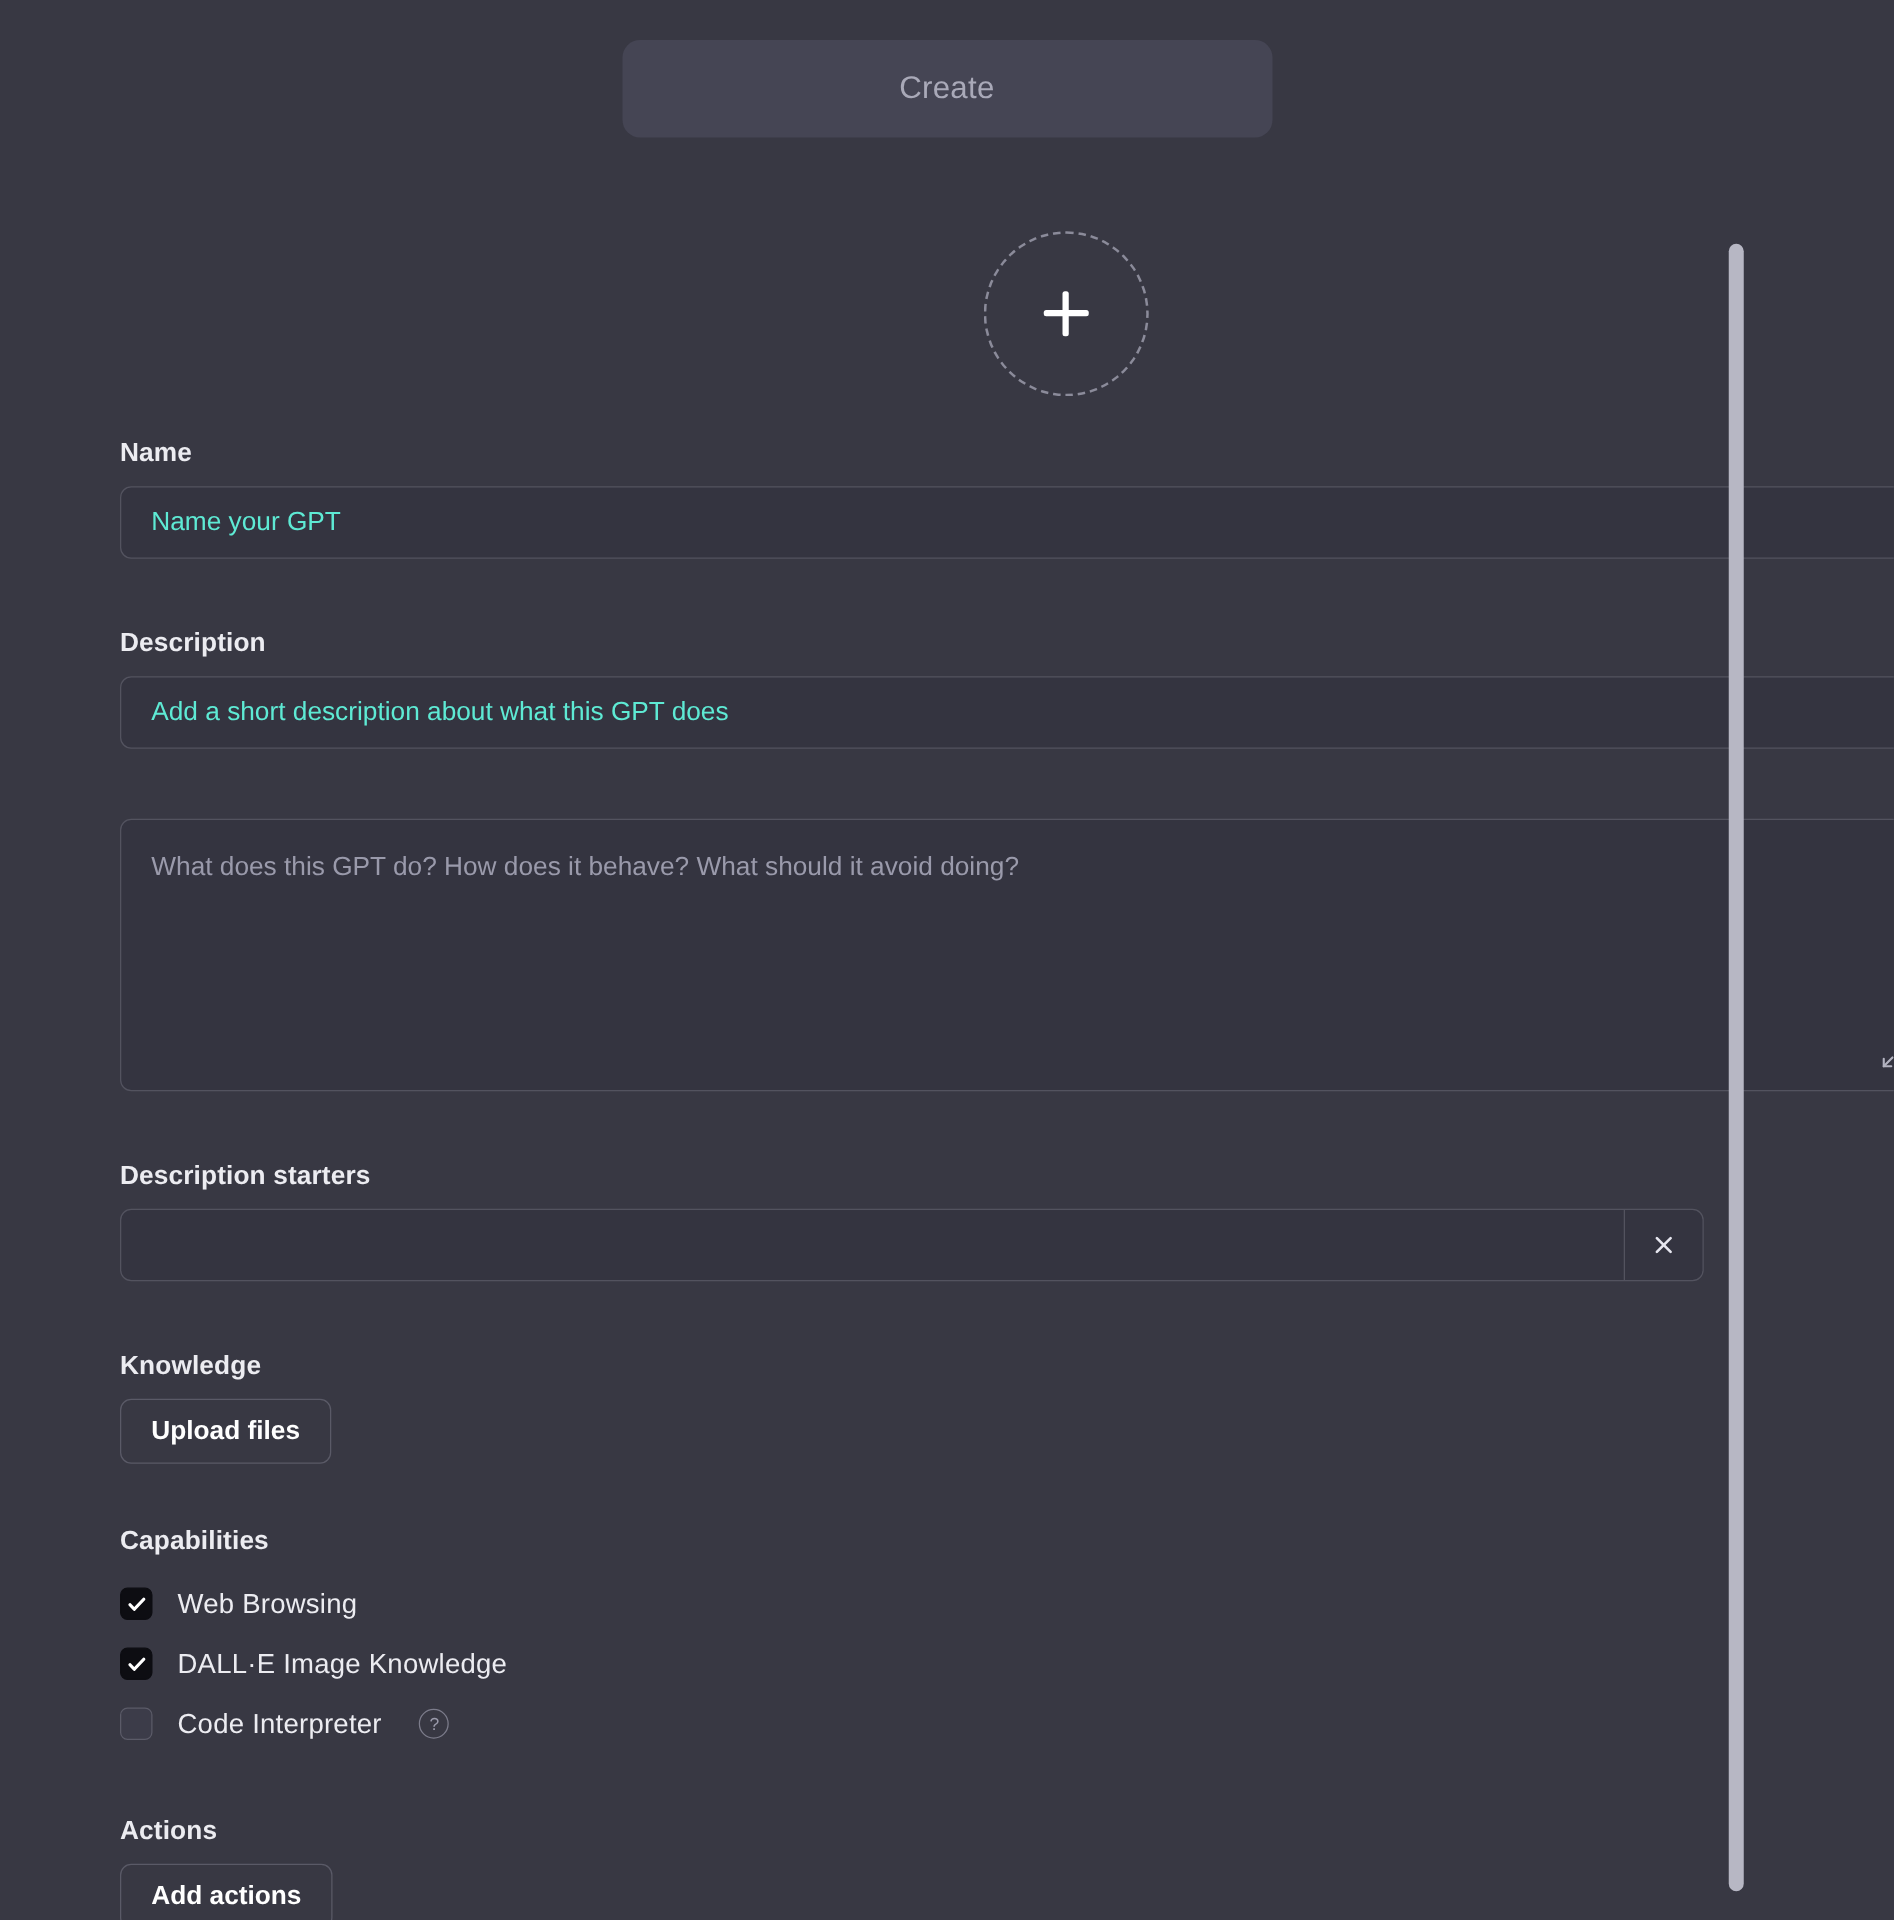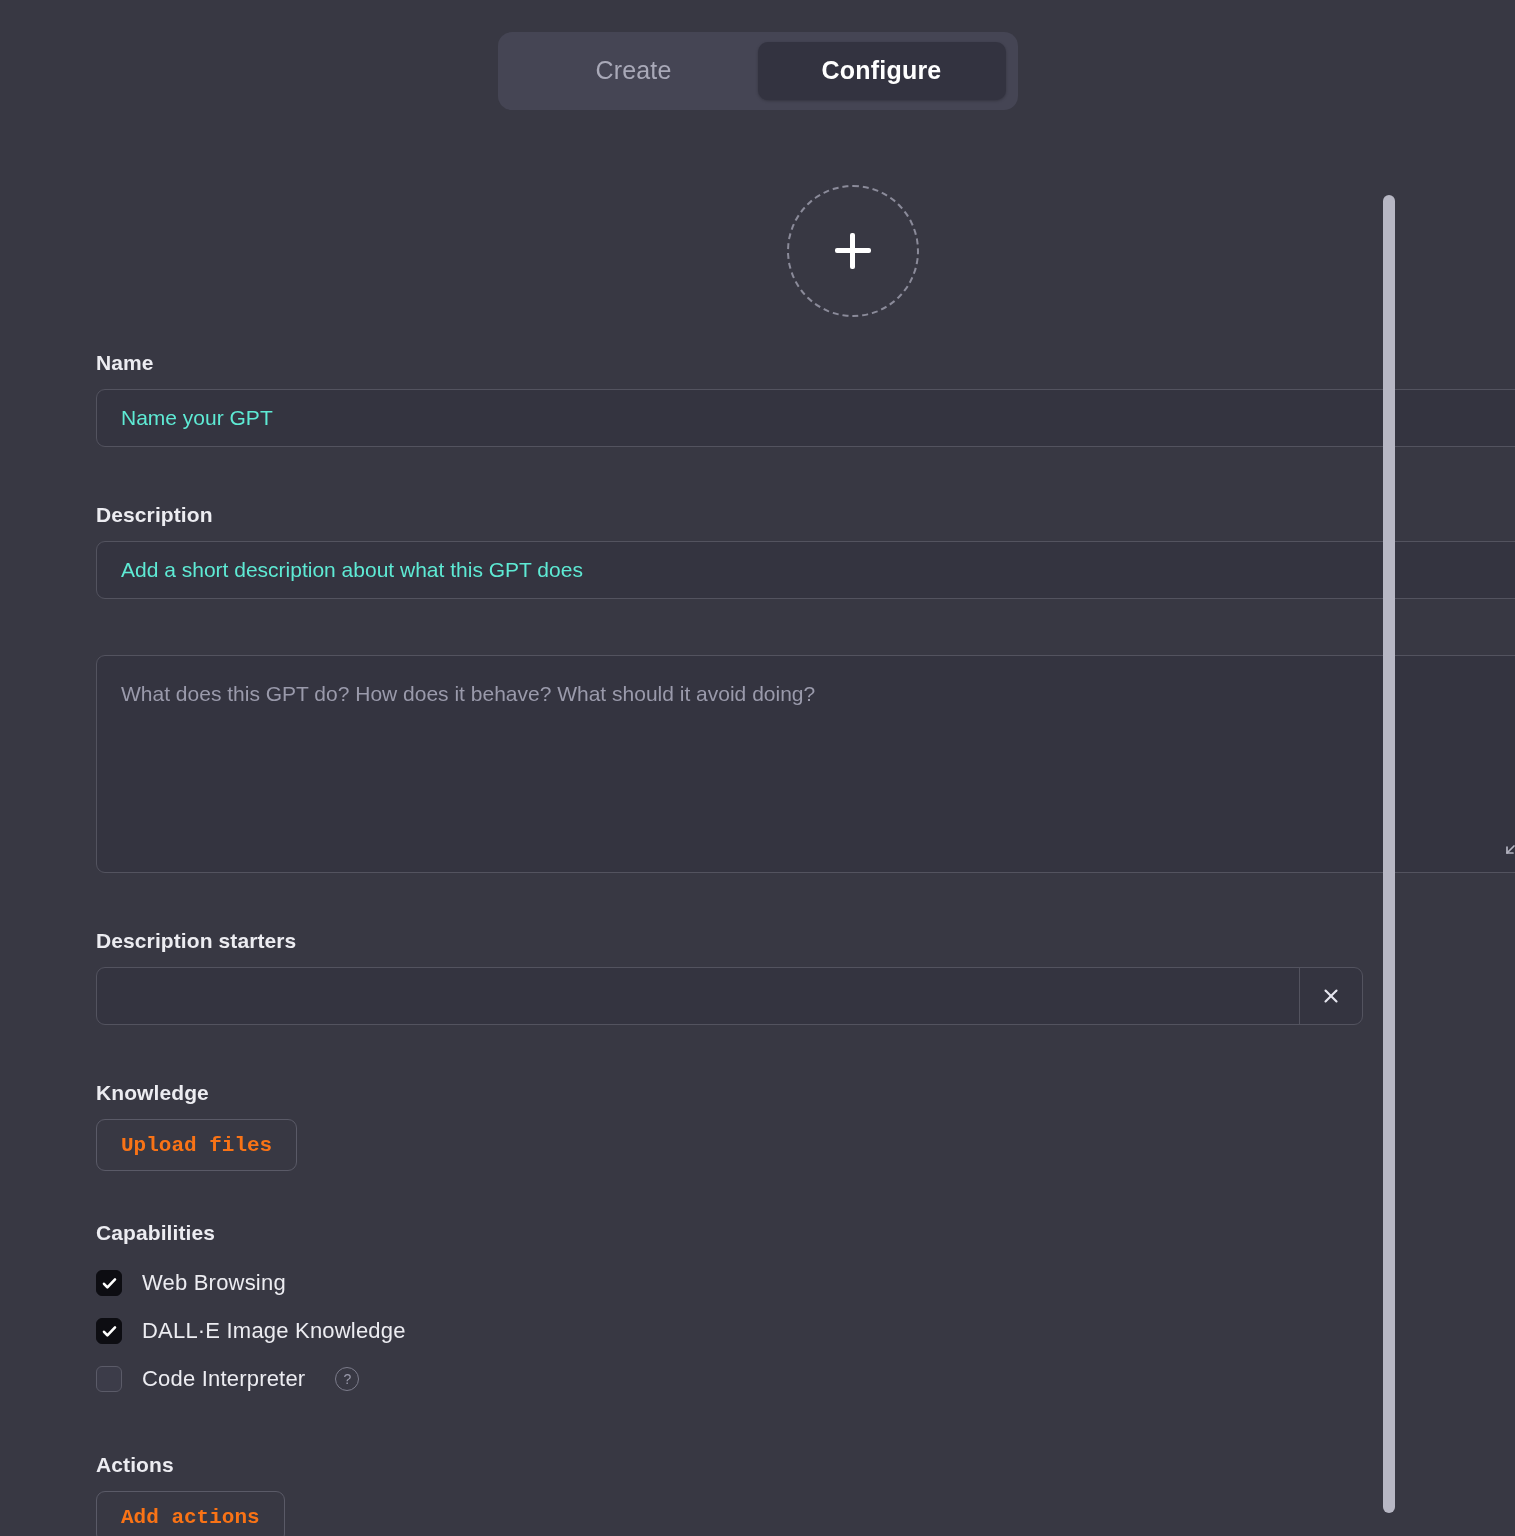--- a/index.html
+++ b/index.html
@@ -190,24 +190,24 @@
   
   .outline-btn {
     display: inline-flex;
     align-items: center;
     justify-content: center;
     height: 52px;
     padding: 12px 24px;
     border: 1px solid #5a5a67;
     border-radius: 9px;
     background: transparent;
-    color: #f97316;
+    color: #ffffff;
     font-size: 21px;
     font-weight: 600;
-    font-family: Liberation Mono, monospace;
+    font-family: Liberation Sans, sans-serif;
     cursor: pointer;
   }
 
   
   .cap-row {
     display: flex;
     align-items: center;
     height: 48px;
     gap: 20px;
   }
@@ -262,21 +262,20 @@
     border-radius: 6px;
     cursor: pointer;
   }
 </style>
 </head>
 <body>
 
 <div class="tabbar-wrap">
   <div class="tabbar">
     <div class="tab inactive">Create</div>
-    <div class="tab active">Configure</div>
   </div>
 </div>
 
 <div class="scroll-area">
 
   <div class="avatar-row">
     <div class="avatar">
       <span class="plus"></span>
     </div>
   </div>

